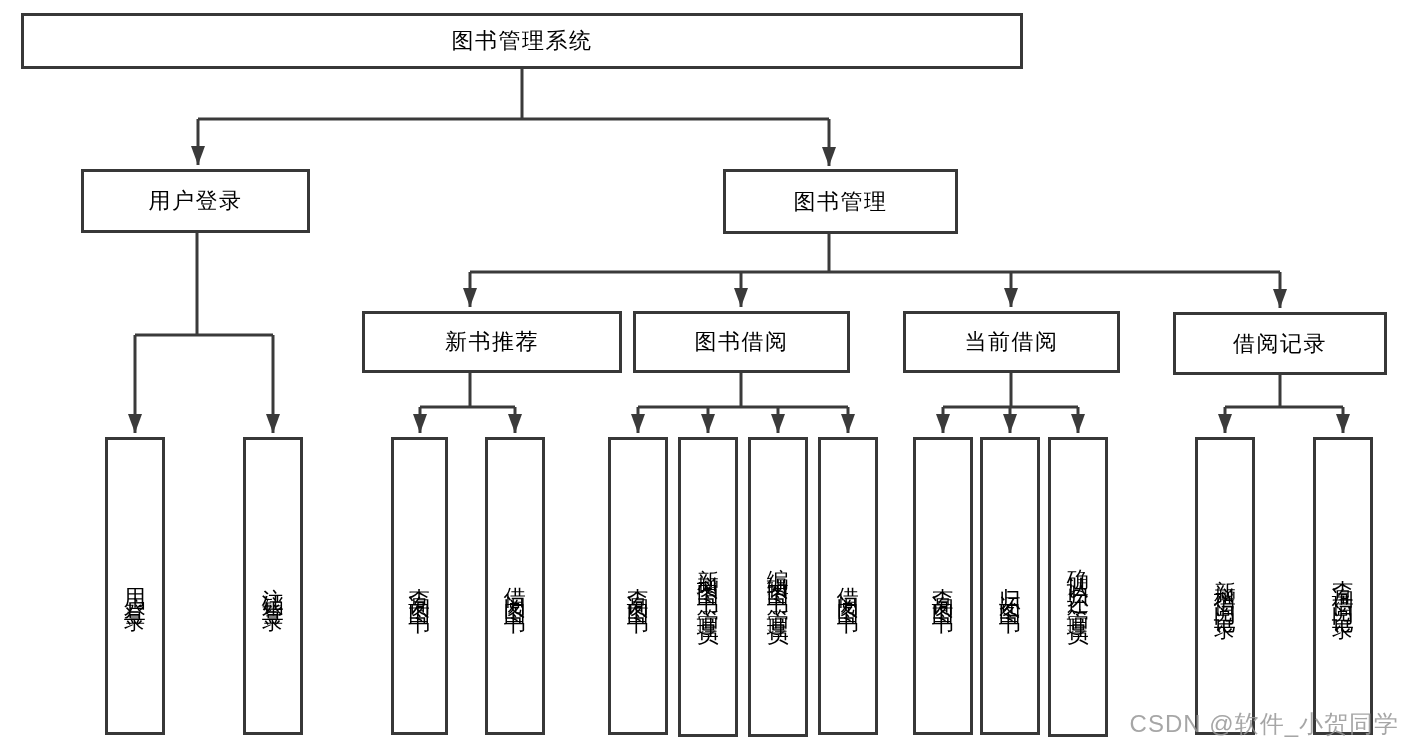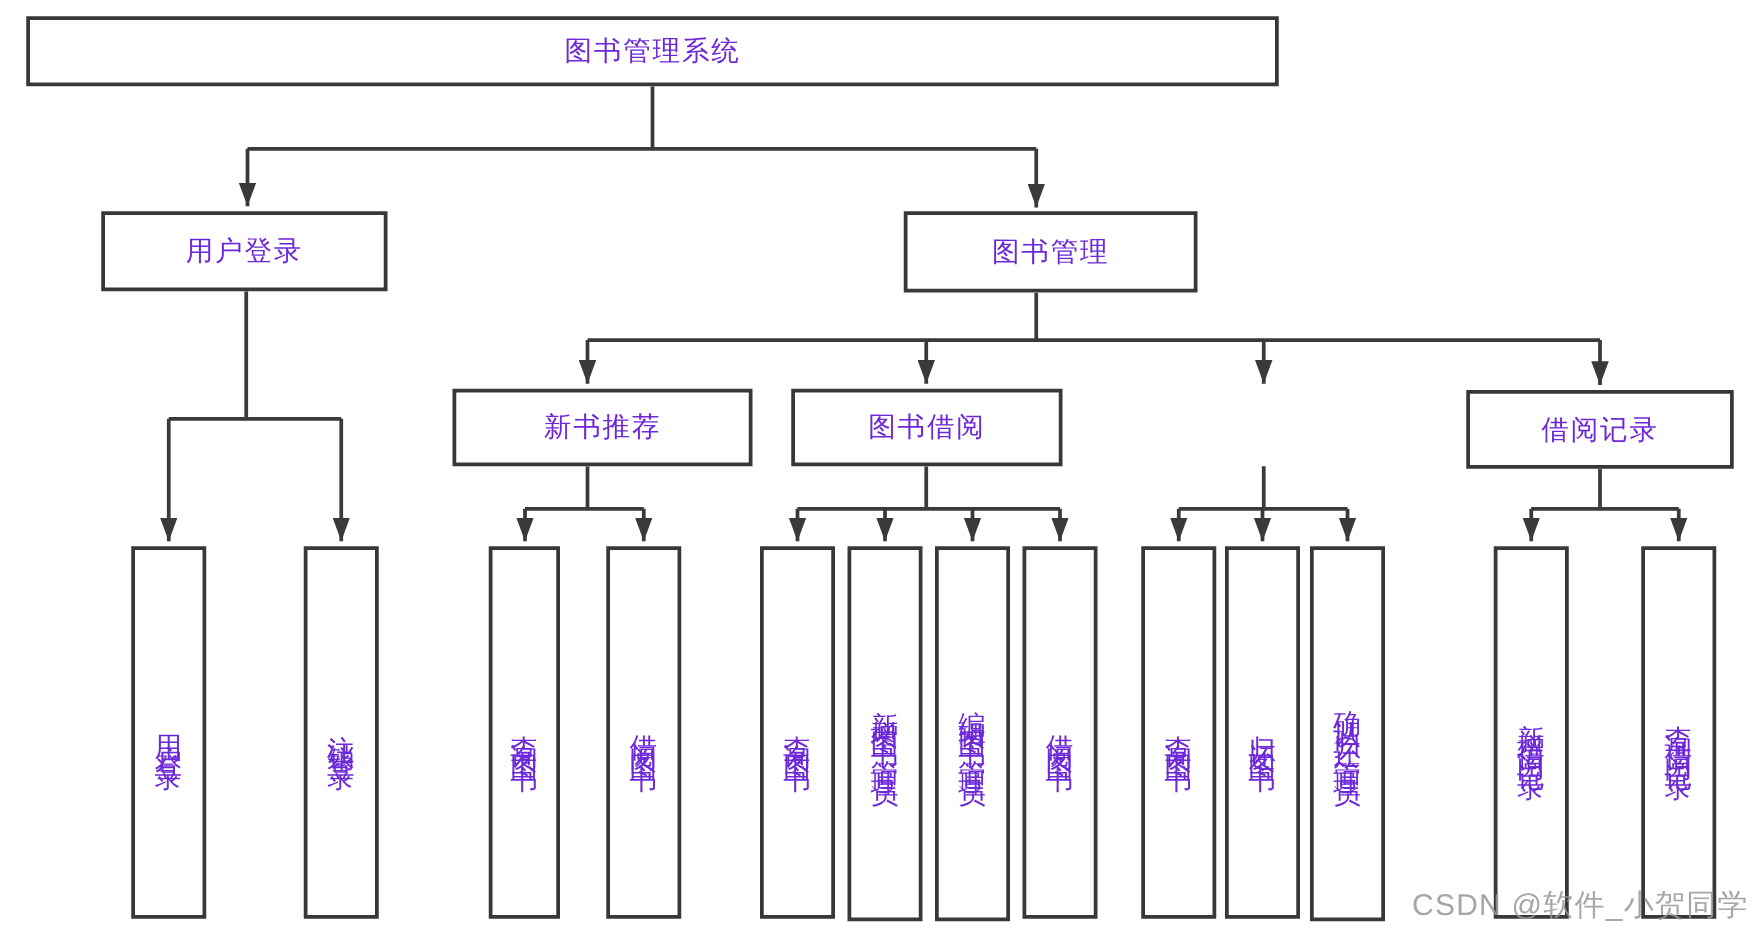--- a/index.html
+++ b/index.html
@@ -4,21 +4,21 @@
 <style>
   html,body{margin:0;padding:0;background:#fff;}
   .canvas{
     position:relative;width:1405px;height:747px;background:#fff;
     font-family:"Liberation Sans",sans-serif;overflow:hidden;
   }
   .connectors{position:absolute;left:0;top:0;z-index:1;}
   .box{
     position:absolute;box-sizing:border-box;border:3px solid #383838;background:#fff;
     display:flex;align-items:center;justify-content:center;
-    color:#6d28d9;z-index:2;
+    color:#000000;z-index:2;
   }
   .box.h{font-size:22px;letter-spacing:1.5px;white-space:nowrap;}
   .box.v .vtext{
     writing-mode:vertical-rl;text-orientation:mixed;
     font-size:22px;letter-spacing:8px;line-height:1.15;
   }
   .watermark{
     position:absolute;right:6px;bottom:7px;z-index:3;
     font-size:24px;color:rgba(150,150,150,0.85);letter-spacing:1px;white-space:nowrap;
   }
@@ -64,22 +64,23 @@
       <path d="M1225 407 V433" marker-end="url(#arrow)"></path>
       <path d="M1343 407 V433" marker-end="url(#arrow)"></path>
     </g>
   </svg>
 
   <div class="box h" style="left:21px;top:13px;width:1002px;height:56px;">图书管理系统</div>
 
   <div class="box h" style="left:81px;top:169px;width:229px;height:64px;">用户登录</div>
   <div class="box h" style="left:723px;top:169px;width:235px;height:65px;">图书管理</div>
 
-  <div class="box h" style="left:362px;top:311px;width:240px;height:62px;">新书推荐</div>
+  <div class="box h" style="left:362px;top:311px;width:260px;height:62px;">新书推荐</div>
   <div class="box h" style="left:633px;top:311px;width:217px;height:62px;">图书借阅</div>
+  <div class="box h" style="left:903px;top:311px;width:217px;height:62px;">当前借阅</div>
   <div class="box h" style="left:1173px;top:312px;width:214px;height:63px;">借阅记录</div>
 
   <div class="box v" style="left:105px;top:437px;width:60px;height:298px;">
     <span class="vtext">用户登录</span>
   </div>
   <div class="box v" style="left:243px;top:437px;width:60px;height:298px;">
     <span class="vtext">注销登录</span>
   </div>
 
   <div class="box v" style="left:391px;top:437px;width:57px;height:298px;">

